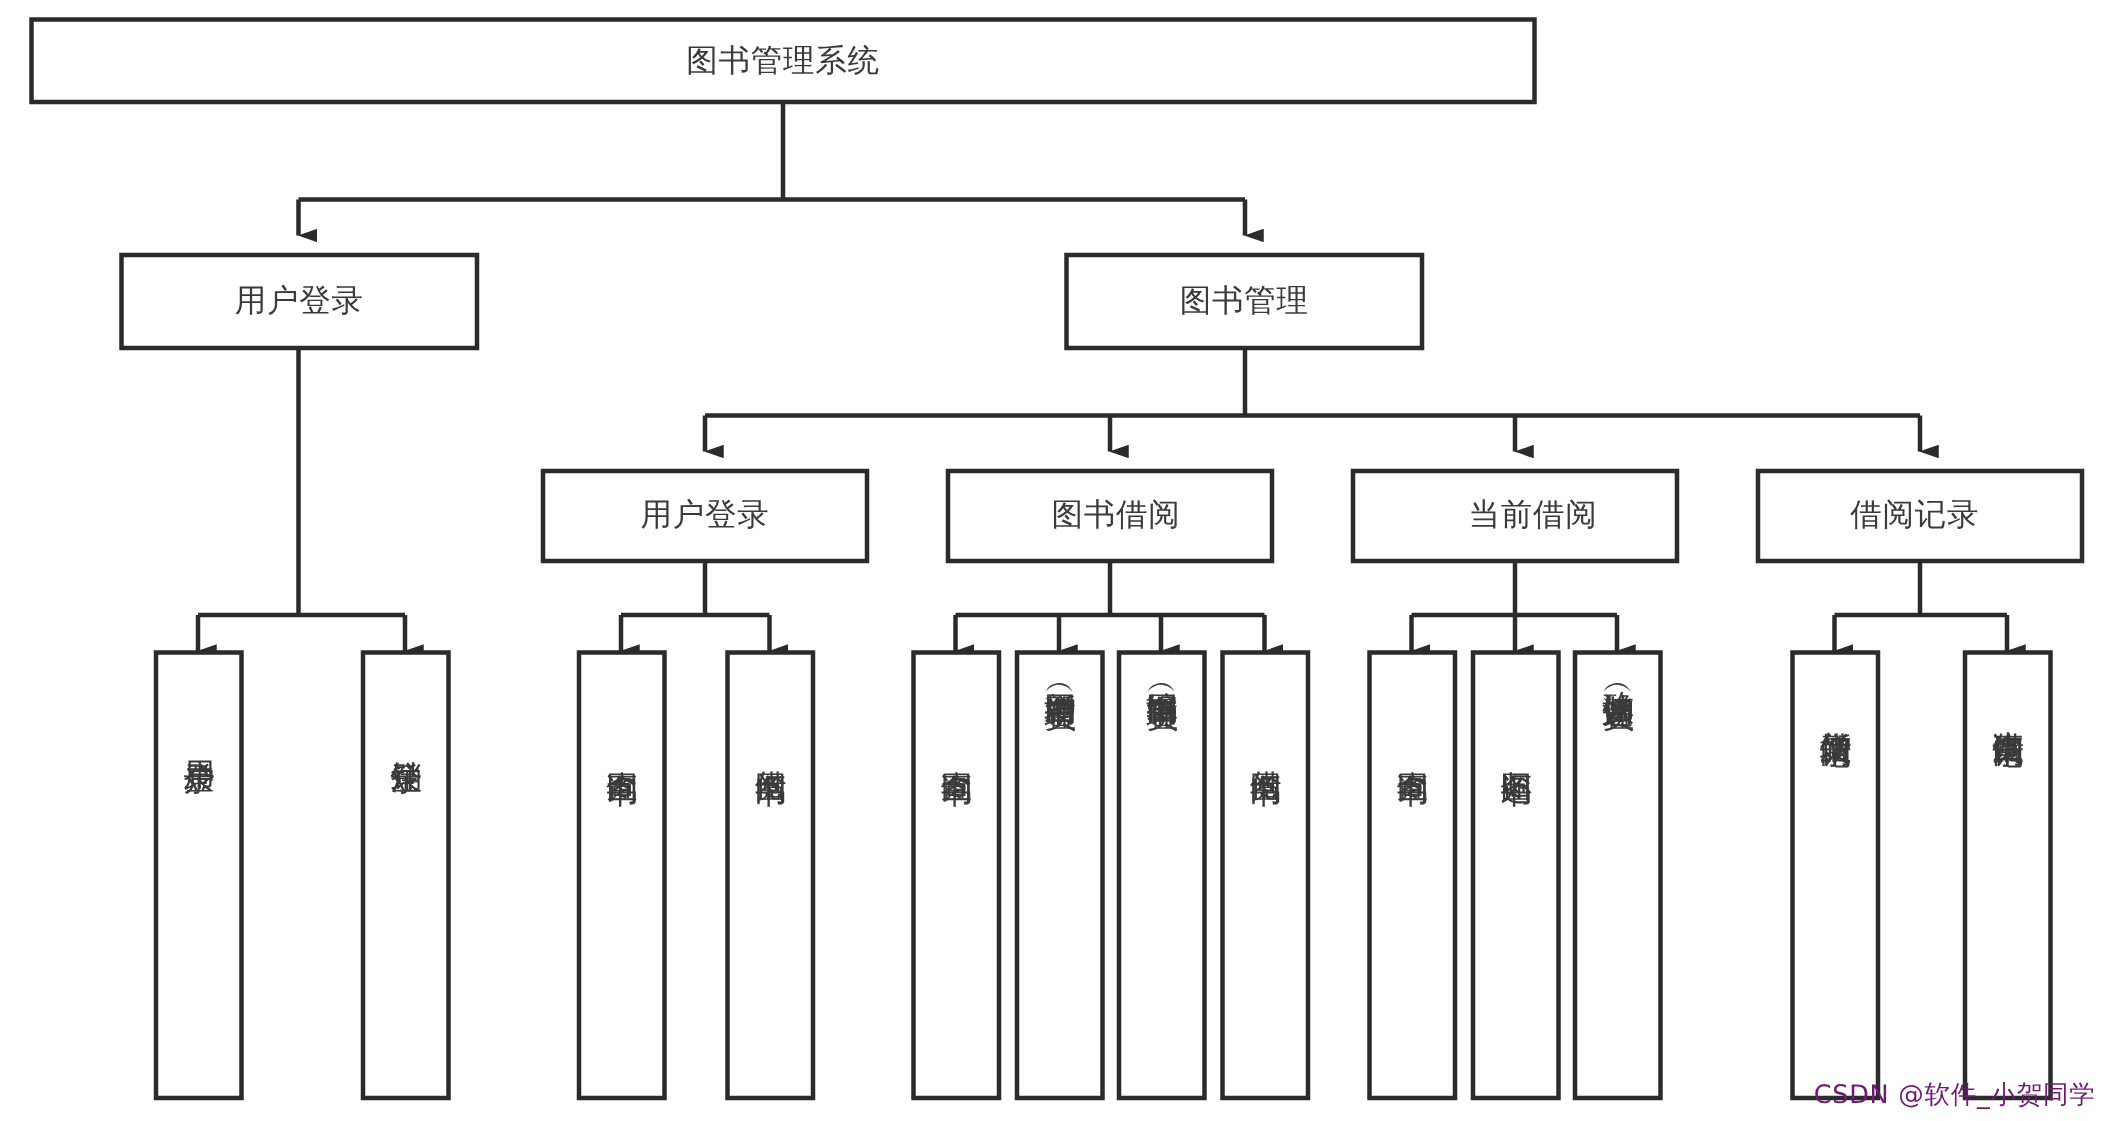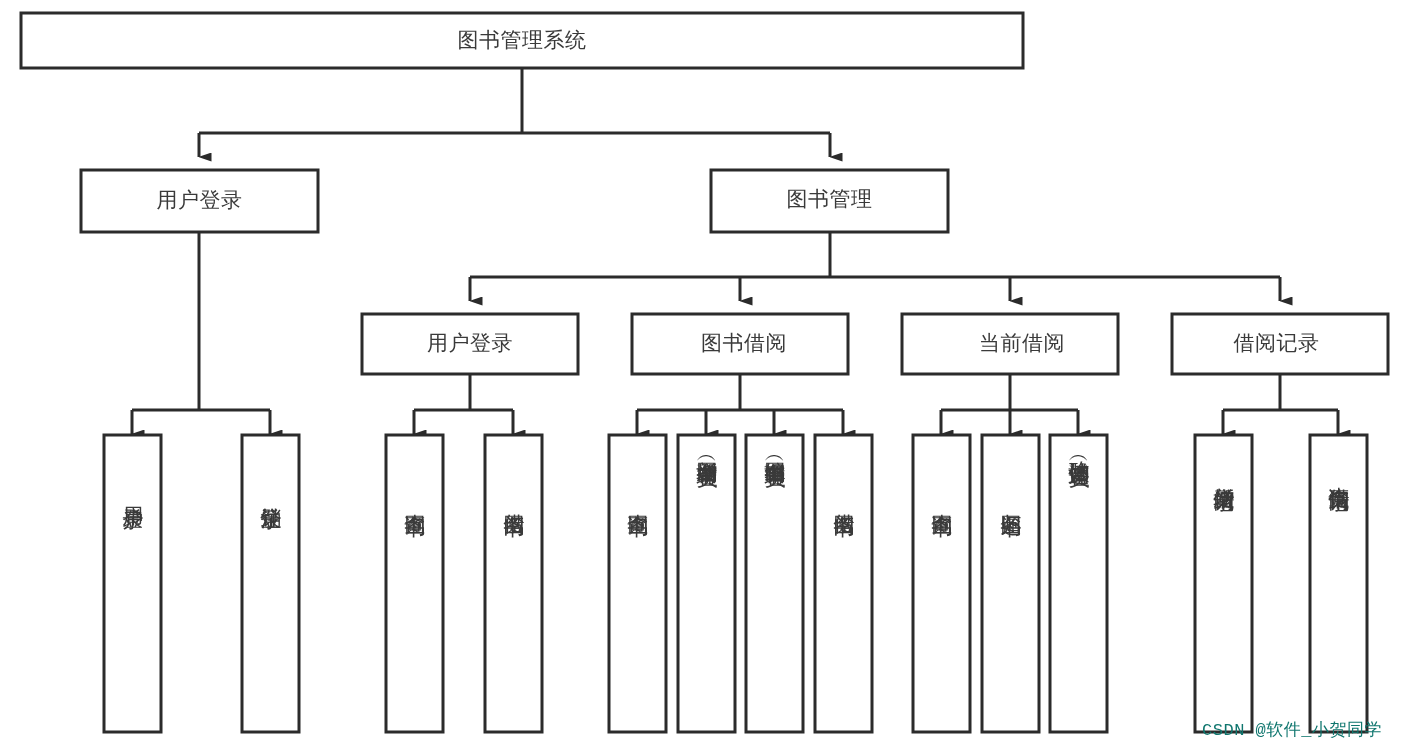--- a/index.html
+++ b/index.html
@@ -63,27 +63,26 @@
     text-orientation: upright;
     white-space: nowrap;
     pointer-events: none;
   }
   .hotspot {
     position: absolute;
     background: transparent;
   }
   #watermark {
     position: absolute;
-    right: 23px;
+    right: 8px;
     bottom: 6px;
-    color: #0f766e;
+    color: #701a75;
     font-size: 17px;
     letter-spacing: 0.5px;
     white-space: nowrap;
-    font-family: Liberation Mono, monospace;
   }
 </style>
 </head>
 <body>
 
 <div id="diagram-root">
 
   <svg id="diagram-svg" viewBox="0 0 1405 747">
     <defs>
       <marker id="arrowhead" markerWidth="9" markerHeight="13" refX="4.5" refY="12.5" orient="auto" markerUnits="userSpaceOnUse">
@@ -160,21 +159,21 @@
     <rect class="node-box" x="1310" y="435" width="57" height="297"></rect>
   </svg>
 
   <div class="hotspot" style="left:21px; top:13px; width:1002px; height:55px;"></div>
   <div class="node-label-h" style="left:21px; top:13px; width:1002px; height:55px;">图书管理系统</div>
 
   <div class="hotspot" style="left:81px; top:170px; width:237px; height:62px;"></div>
   <div class="node-label-h" style="left:81px; top:170px; width:237px; height:62px;">用户登录</div>
 
   <div class="hotspot" style="left:711px; top:170px; width:237px; height:62px;"></div>
-  <div class="node-label-h" style="left:711px; top:170px; width:237px; height:62px;font-family:Liberation Mono, monospace;">图书管理</div>
+  <div class="node-label-h" style="left:711px; top:170px; width:237px; height:62px;">图书管理</div>
 
   <div class="hotspot" style="left:362px; top:314px; width:216px; height:60px;"></div>
   <div class="node-label-h" style="left:362px; top:314px; width:216px; height:60px;">用户登录</div>
 
   <div class="hotspot" style="left:632px; top:314px; width:216px; height:60px;"></div>
   <div class="node-label-h" style="left:632px; top:314px; width:224px; height:60px;">图书借阅</div>
 
   <div class="hotspot" style="left:902px; top:314px; width:216px; height:60px;"></div>
   <div class="node-label-h" style="left:902px; top:314px; width:240px; height:60px;">当前借阅</div>
 

